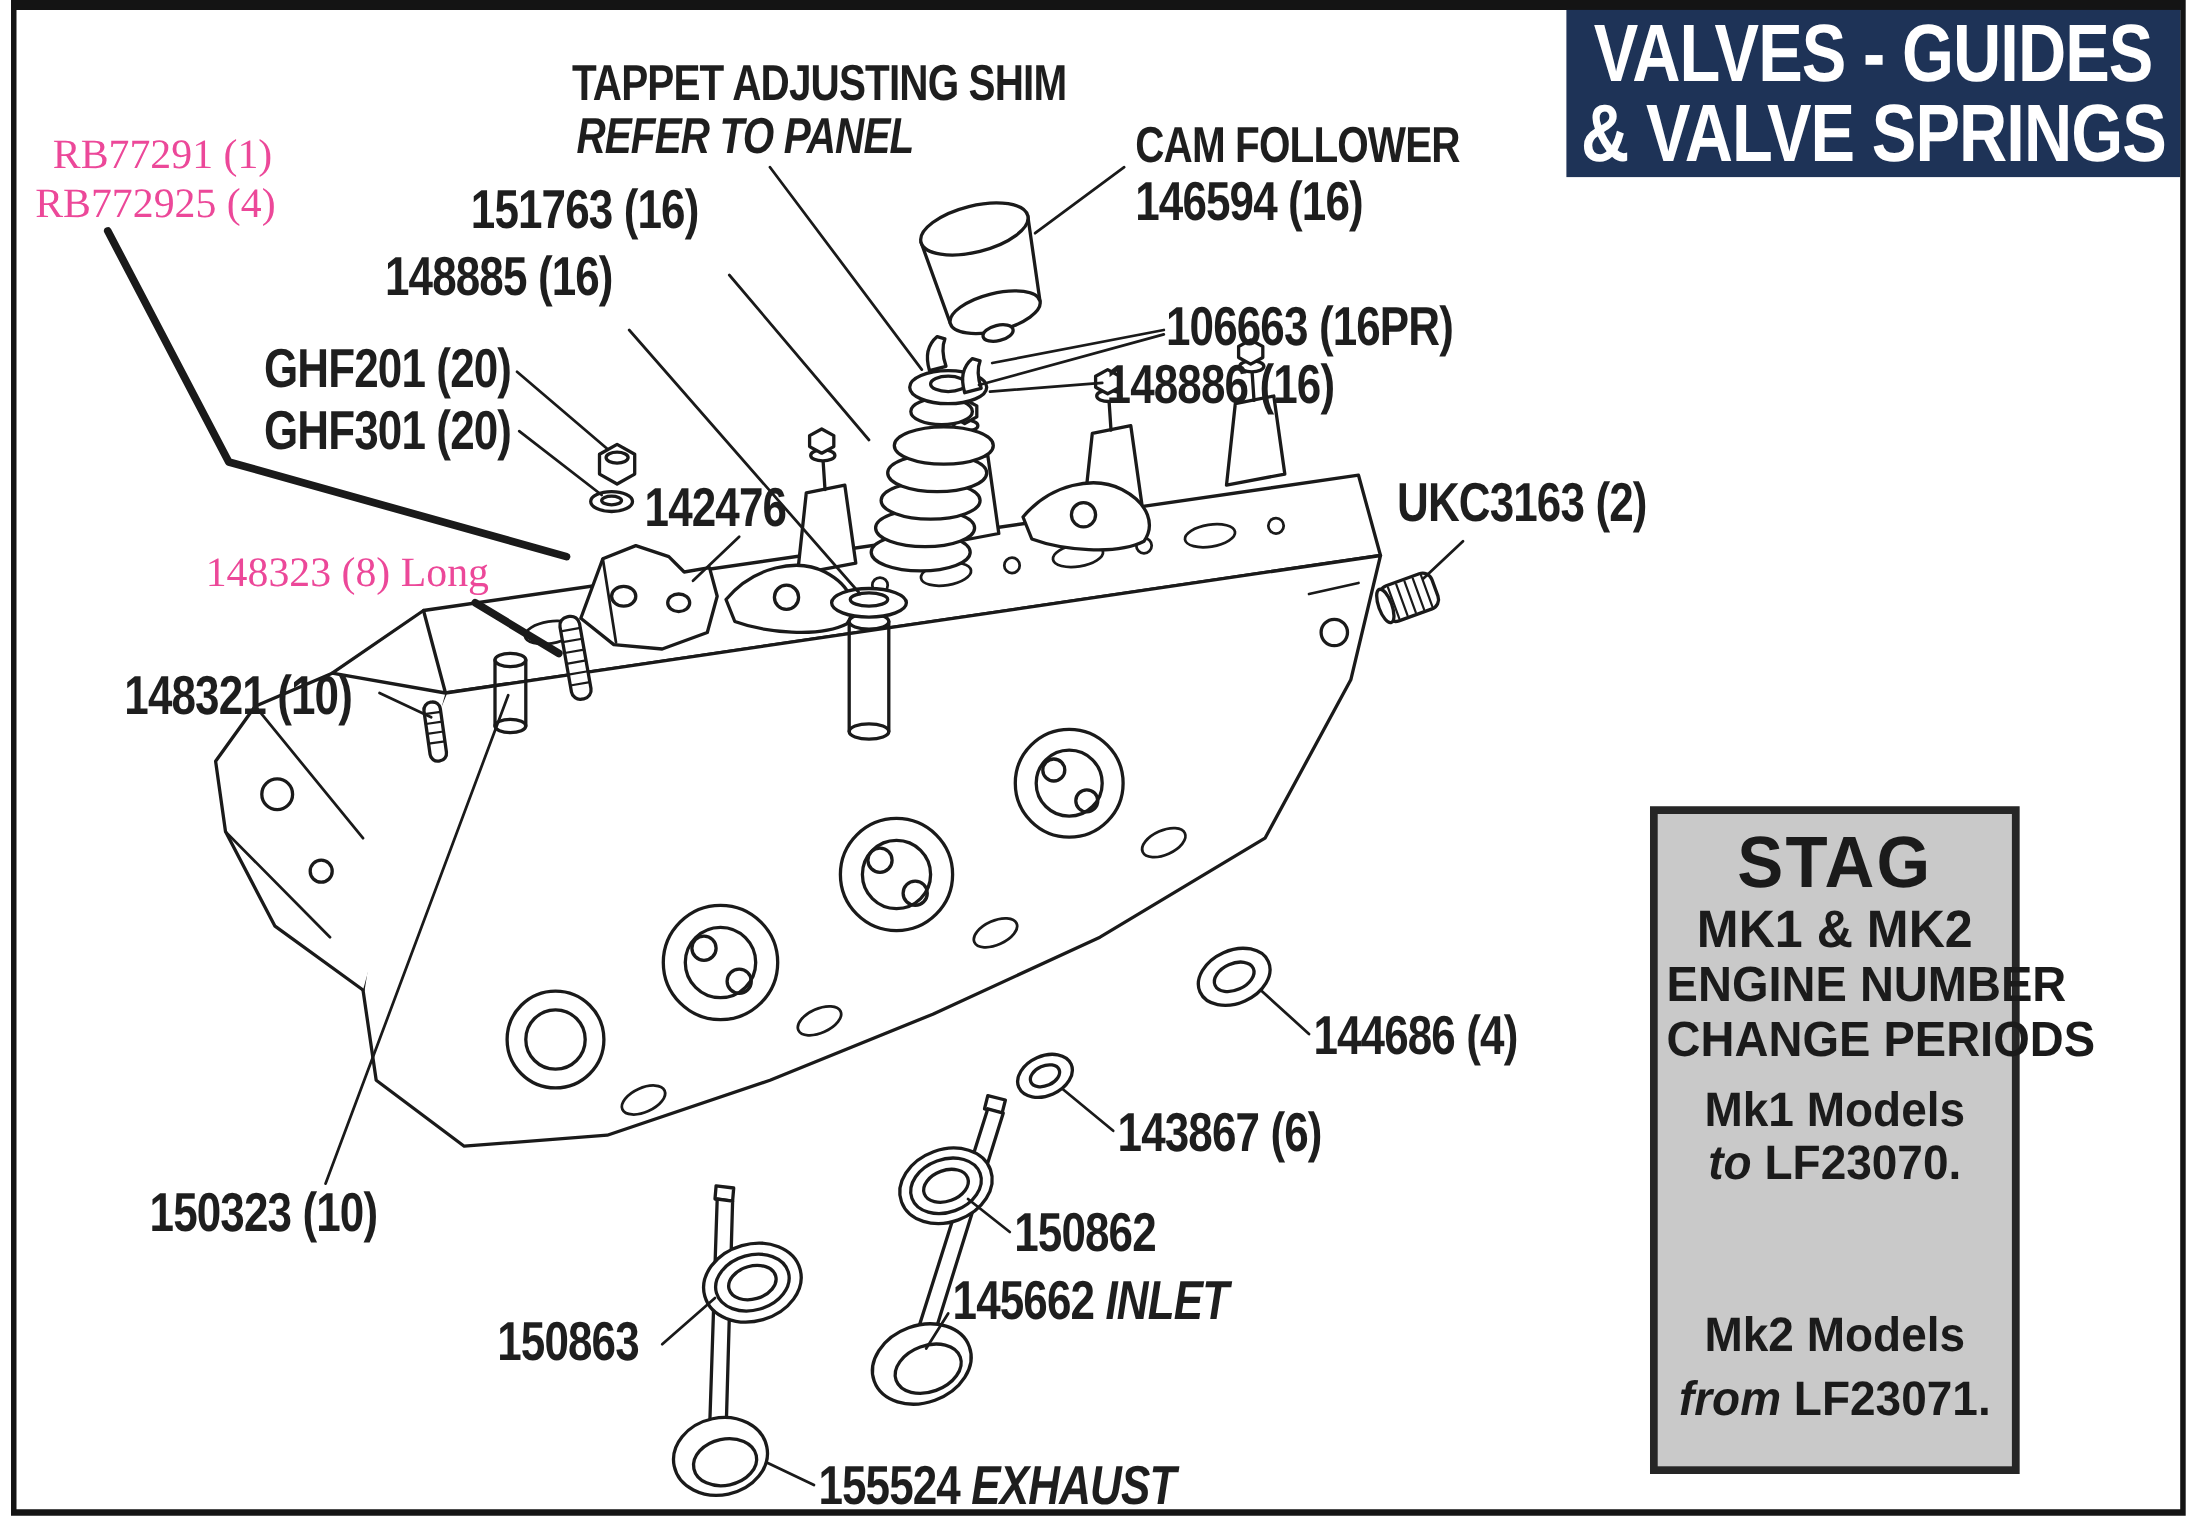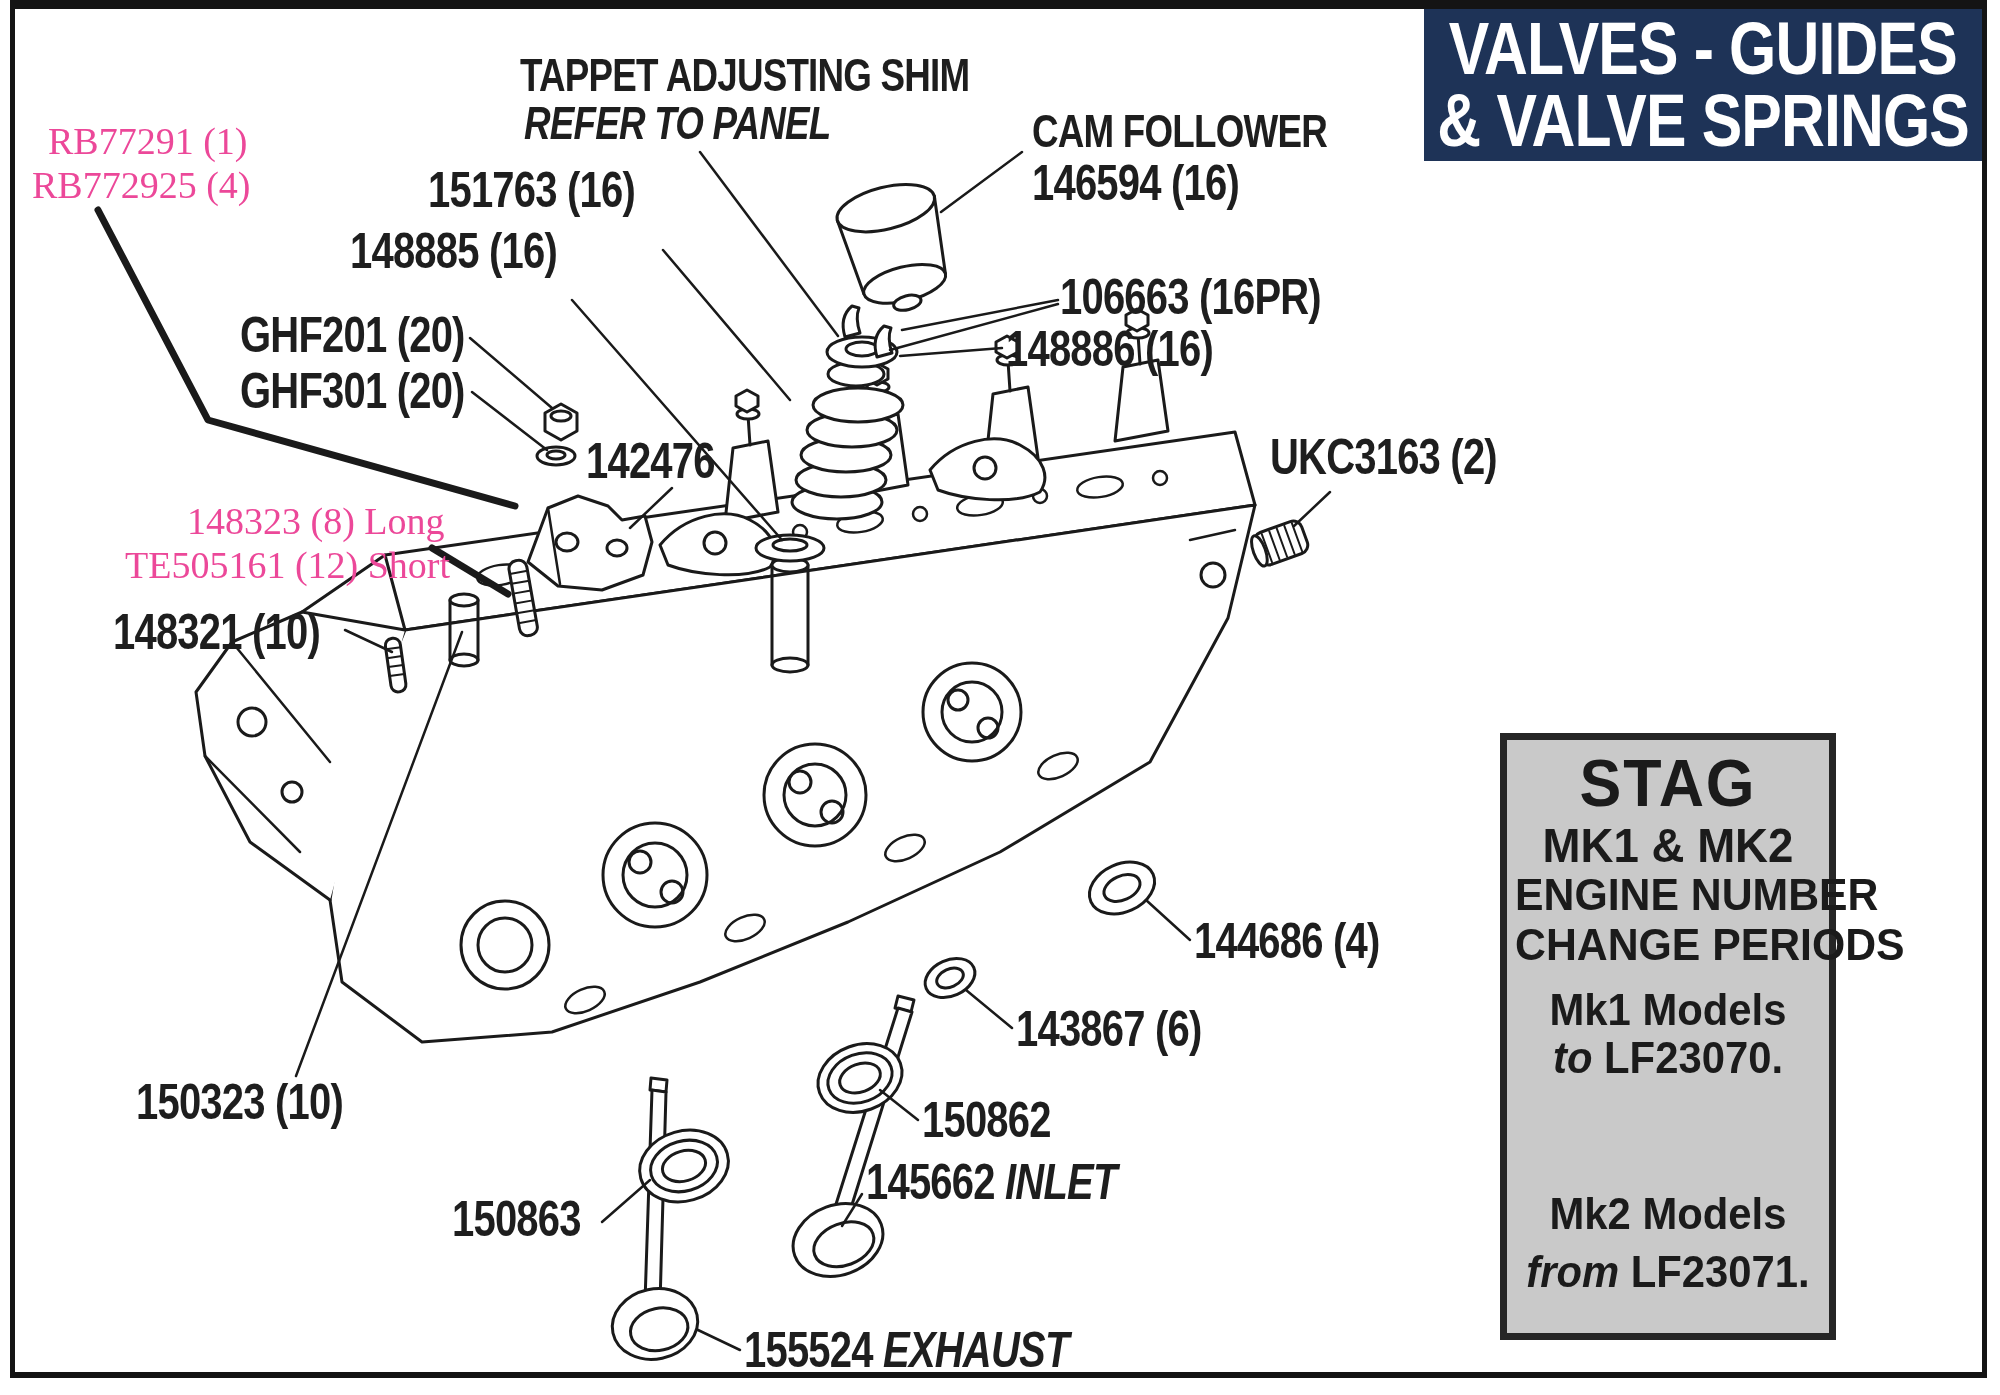--- a/index.html
+++ b/index.html
@@ -271,21 +271,20 @@
   <div class="lbl label-main" style="left:350px;top:226px">148885 (16)</div>
   <div class="lbl label-main" style="left:1060px;top:272px">106663 (16PR)</div>
   <div class="lbl label-main" style="left:1006px;top:324px">148886 (16)</div>
   <div class="lbl label-alt" style="left:48px;top:122px">RB77291 (1)</div>
   <div class="lbl label-alt" style="left:32px;top:166px">RB772925 (4)</div>
   <div class="lbl label-main" style="left:240px;top:310px">GHF201 (20)</div>
   <div class="lbl label-main" style="left:240px;top:366px">GHF301 (20)</div>
   <div class="lbl label-main" style="left:586px;top:436px">142476</div>
   <div class="lbl label-main" style="left:1270px;top:432px">UKC3163 (2)</div>
   <div class="lbl label-alt" style="left:187px;top:502px">148323 (8) Long</div>
-  <div class="lbl label-alt" style="left:125px;top:546px">TE505161 (12) Short</div>
   <div class="lbl label-main" style="left:113px;top:607px">148321 (10)</div>
   <div class="lbl label-main" style="left:136px;top:1077px">150323 (10)</div>
   <div class="lbl label-main" style="left:1194px;top:916px">144686 (4)</div>
   <div class="lbl label-main" style="left:1016px;top:1004px">143867 (6)</div>
   <div class="lbl label-main" style="left:922px;top:1095px">150862</div>
   <div class="lbl label-main" style="left:866px;top:1157px"><span>145662</span><span class="it"> INLET</span></div>
   <div class="lbl label-main" style="left:452px;top:1194px">150863</div>
   <div class="lbl label-main" style="left:744px;top:1325px"><span>155524</span><span class="it"> EXHAUST</span></div>
 
   <div class="banner" style="background-color: rgb(30, 51, 87);">

